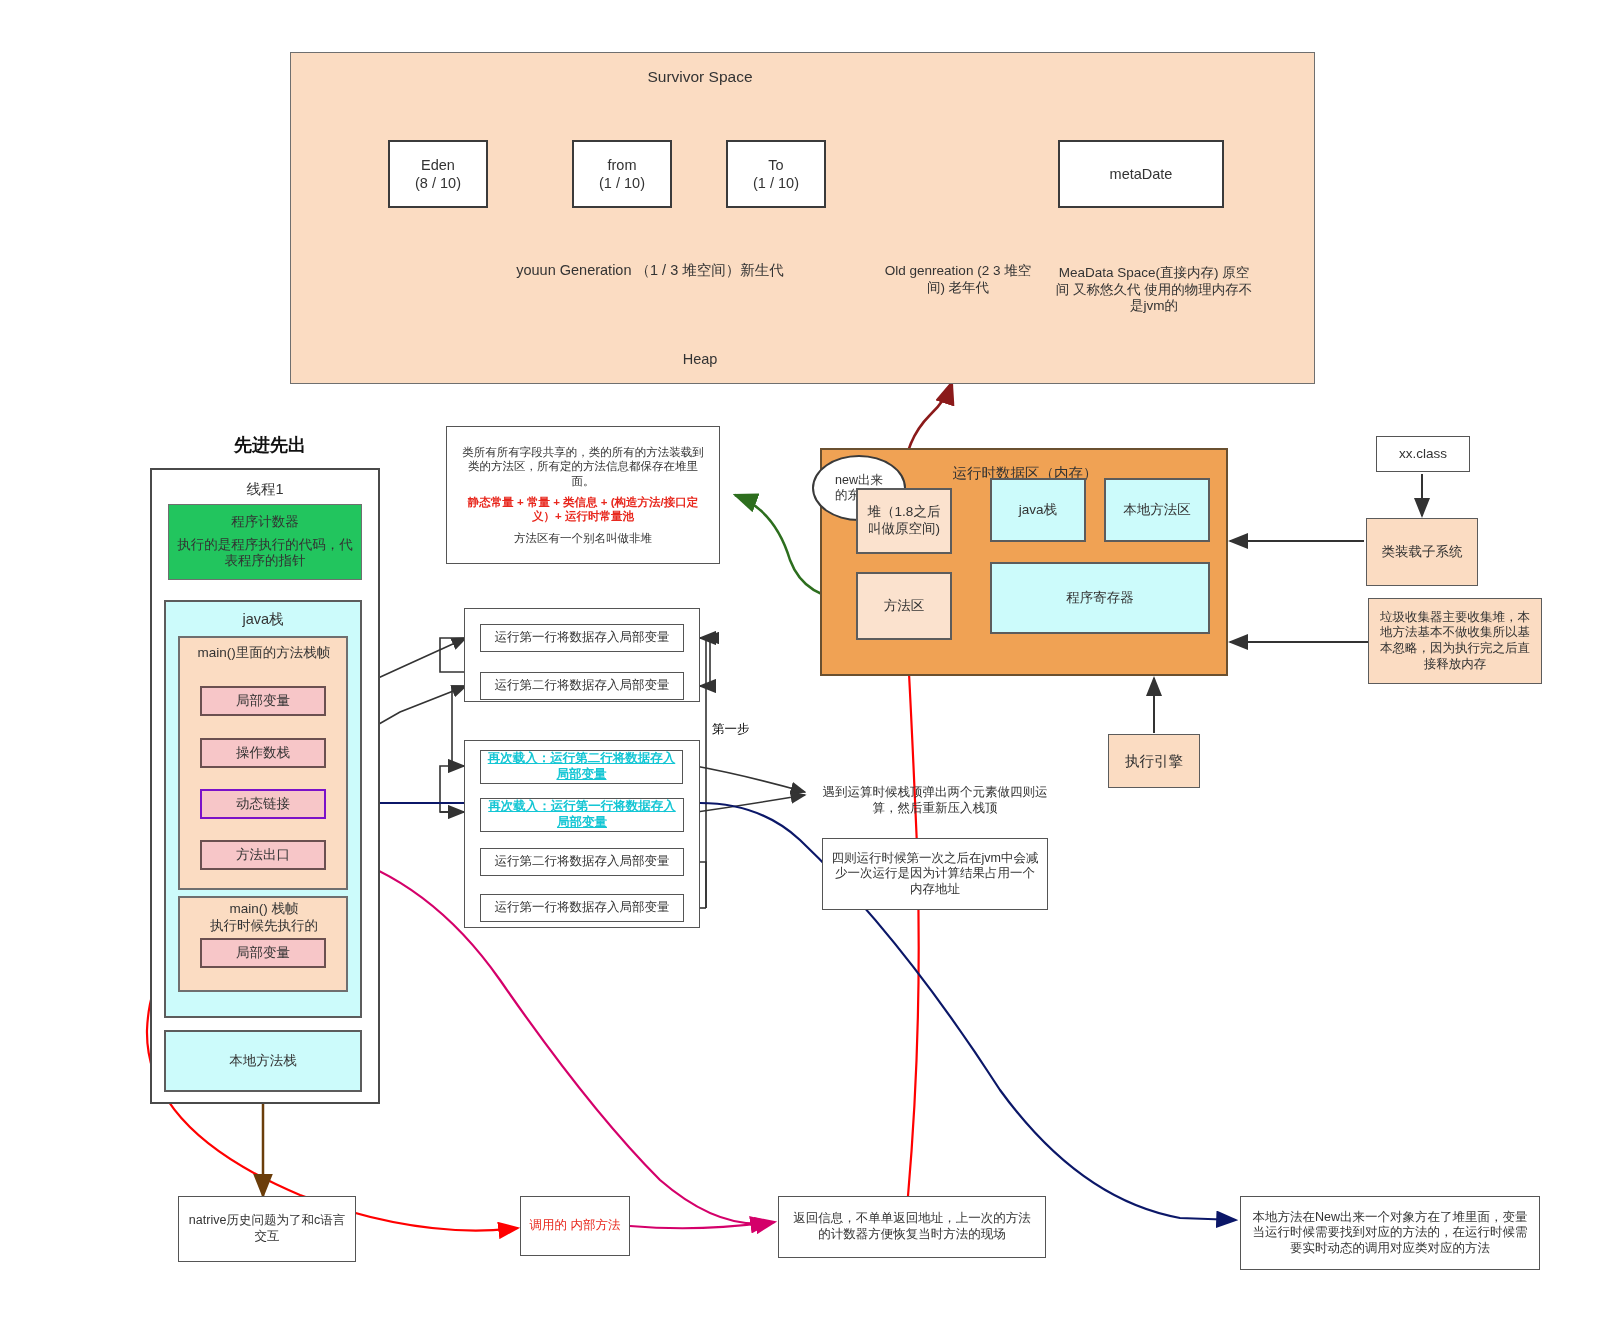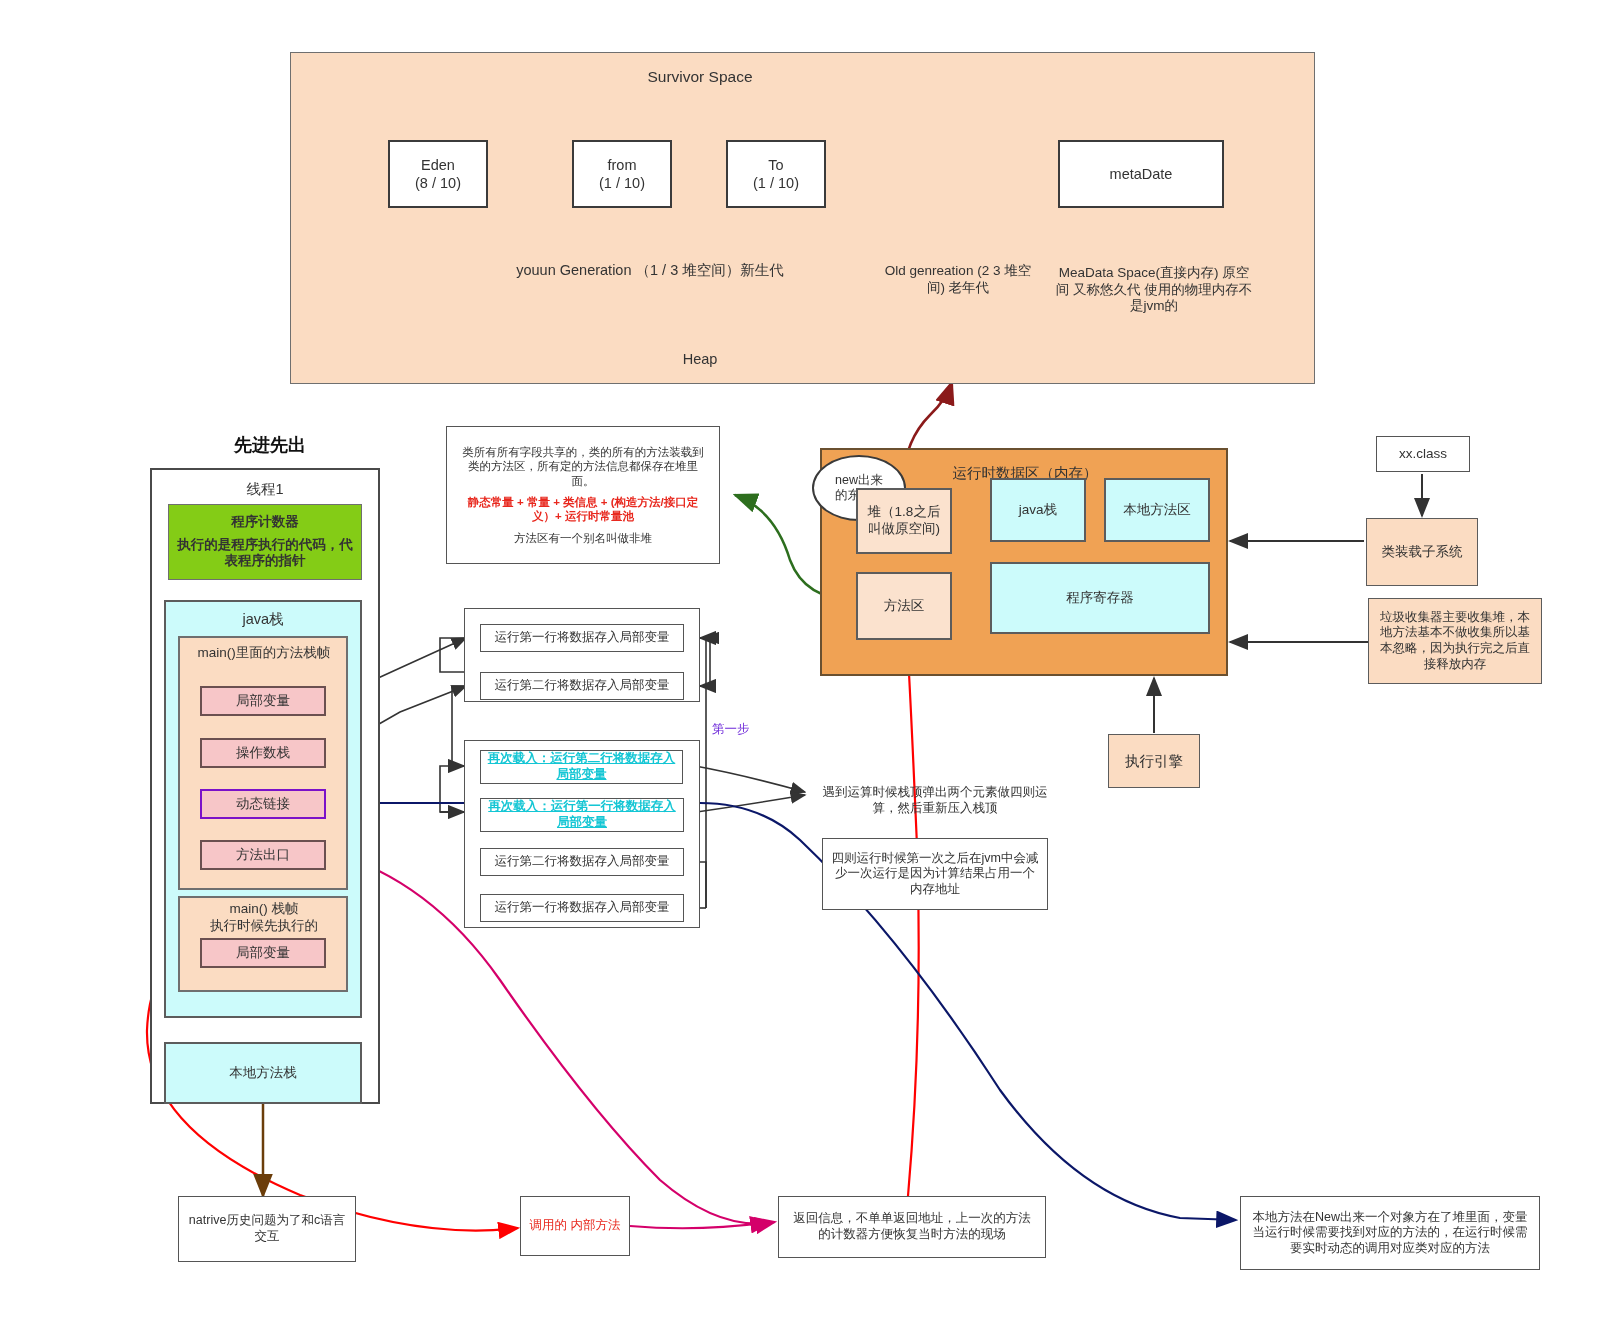--- a/index.html
+++ b/index.html
@@ -59,23 +59,22 @@
   }
   .orange-panel {
     background: #f0a254;
     border: 2px solid #6a5030;
   }
   .cyan-box {
     background: #ccfbfb;
     border: 2px solid #5c5c5c;
   }
   .cyan-soft-box {
-    background: #84cc16;
+    background: #22c55e;
     border: 1.5px solid #6f6f6f;
-    font-weight: bold;
   }
   .pink-box {
     background: #f7c6c8;
     border: 2px solid #6b5050;
   }
   .pink-box-purple {
     background: #f7c6c8;
     border: 2px solid #7b11c9;
   }
   .frame-box {
@@ -95,21 +94,21 @@
     font-size: 18px;
     color: #111111;
   }
   .t11 { font-size: 11.5px; }
   .t12 { font-size: 12.5px; }
   .t13 { font-size: 13.5px; }
   .t14 { font-size: 14.5px; }
   .t15 { font-size: 15.5px; }
   .red-text { color: #e8281e; }
   .cyan-text { color: #14c6d4; text-decoration: underline; }
-  .brown-text { color: #6d28d9; }
+  .brown-text { color: #000000; }
   .pad6 { padding: 3px 6px; }
   .callout {
     position: absolute;
     background: #ffffff;
     border: 2px solid #3a3a3a;
     border-radius: 50%;
     display: flex;
     align-items: center;
     justify-content: center;
     text-align: left;
@@ -281,21 +280,21 @@
 
   <div class="node pink-box t13" style="left:200px; top:840px; width:126px; height:30px;">方法出口</div>
 
   <div class="node frame-box" style="left:178px; top:896px; width:170px; height:96px;"></div>
 
   <div class="node label-plain t13" style="left:186px; top:900px; width:156px; height:36px;">main()  栈帧
 执行时候先执行的</div>
 
   <div class="node pink-box t13" style="left:200px; top:938px; width:126px; height:30px;">局部变量</div>
 
-  <div class="node cyan-box t13" style="left:164px; top:1030px; width:198px; height:62px;margin-top:12px;">本地方法栈</div>
+  <div class="node cyan-box t13" style="left:164px; top:1030px; width:198px; height:62px;">本地方法栈</div>
 
   <div class="node plain-box" style="left:446px; top:426px; width:274px; height:138px; flex-direction:column; padding:8px 10px;">
     <div class="t11" style="white-space:normal; text-align:center;">类所有所有字段共享的，类的所有的方法装载到类的方法区，所有定的方法信息都保存在堆里面。</div>
     <div class="t11 red-text" style="white-space:normal; text-align:center; margin-top:7px; font-weight:bold;">静态常量 + 常量 + 类信息 +  (构造方法/接口定义）+ 运行时常量池</div>
     <div class="t11" style="white-space:normal; text-align:center; margin-top:7px;">方法区有一个别名叫做非堆</div>
   </div>
 
   <div class="node plain-box" style="left:464px; top:608px; width:236px; height:94px; background:#fff;"></div>
 
   <div class="node plain-box t12" style="left:480px; top:624px; width:204px; height:28px;">运行第一行将数据存入局部变量</div>

